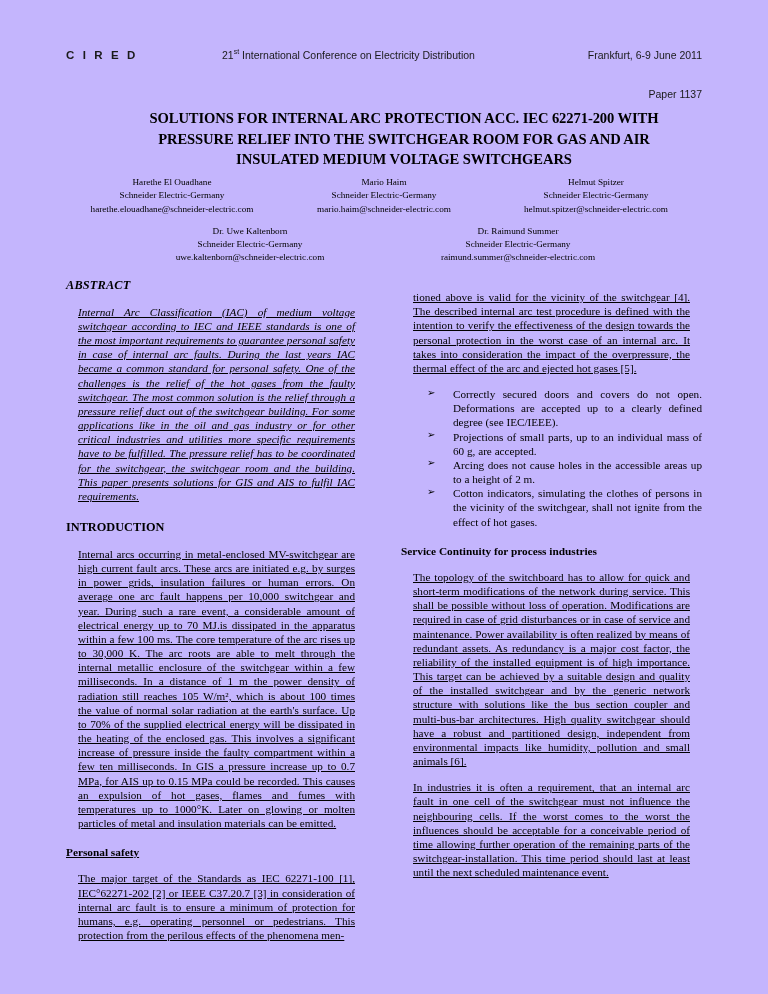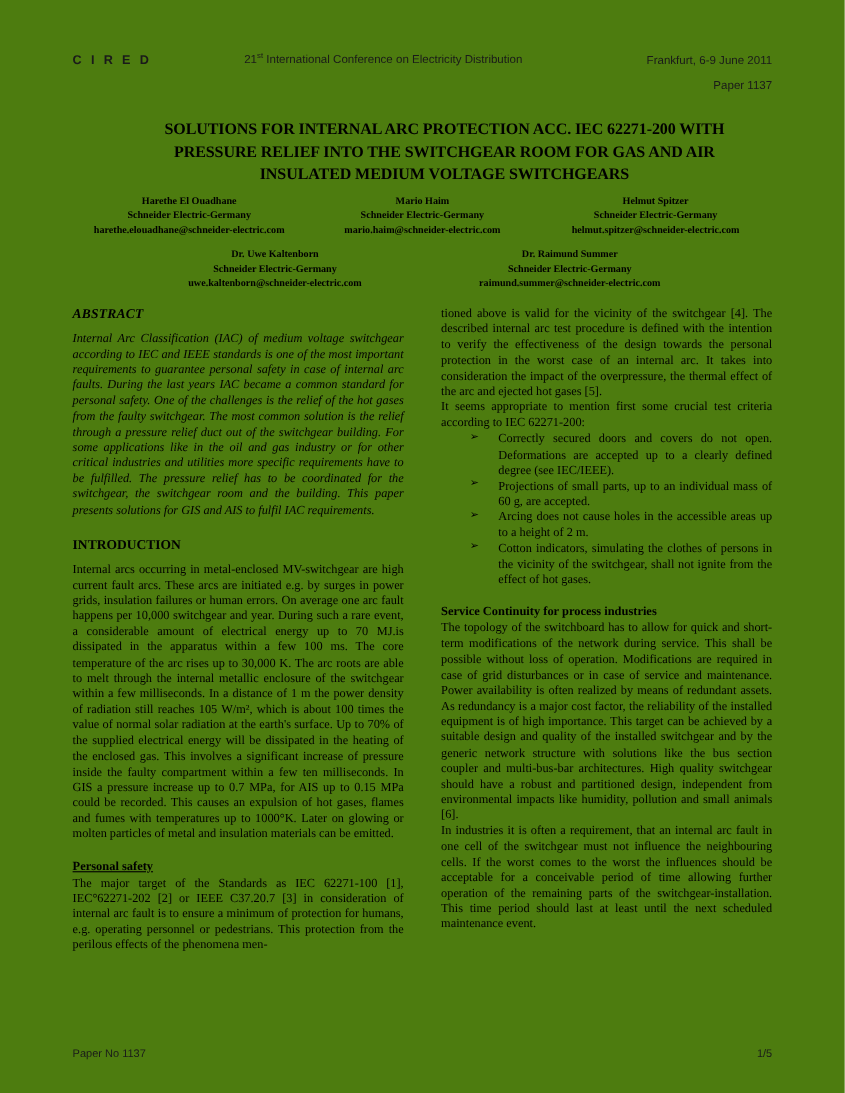--- a/index.html
+++ b/index.html
@@ -10,21 +10,21 @@
   }
   body {
     font-family: "Liberation Serif", "DejaVu Serif", serif;
     color: #000000;
   }
   .page {
     position: relative;
     width: 768px;
     height: 994px;
     margin: 0 auto;
-    background: #4d7c0f;
+    background: #c4b5fd;
     box-sizing: border-box;
     overflow: hidden;
   }
 
   
   .doc-header {
     position: absolute;
     top: 48px;
     left: 66px;
     right: 66px;
@@ -51,21 +51,21 @@
     vertical-align: super;
   }
   .conf-place {
     flex: 0 0 auto;
     text-align: center;
     white-space: nowrap;
   }
 
   .paper-no-line {
     position: absolute;
-    top: 72px;
+    top: 88px;
     right: 66px;
     font-family: "Liberation Sans", "DejaVu Sans", sans-serif;
     font-size: 10.5px;
     color: #1a1a1a;
   }
 
   
   .doc-title {
     position: absolute;
     top: 98px;
@@ -84,21 +84,20 @@
     position: absolute;
     top: 176px;
     left: 66px;
     right: 66px;
     font-size: 9.2px;
     line-height: 1.44;
     text-align: center;
   }
   .author-row {
     display: flex;
-    font-weight: bold;
   }
   .author-row.row-1 .author { flex: 1 1 0; }
   .author-row.row-2 {
     margin-top: 9px;
     padding: 0 50px;
   }
   .author-row.row-2 .author { flex: 1 1 0; }
   .author .name { display: block; }
   .author .affil { display: block; }
   .author .email { display: block; }
@@ -137,24 +136,25 @@
     font-weight: bold;
     margin: 0 0 1px 0;
     line-height: 1.25;
   }
   h3.sub-head.underlined {
     text-decoration: underline;
   }
   h3.sub-head.spaced-top { margin-top: 15px; }
 
   p.para {
-    margin: 0;
+    margin: 12px;
     text-align: justify;
     text-justify: inter-word;
     hyphens: manual;
+    text-decoration: underline;
   }
   p.para.italic { font-style: italic; }
   p.para + p.para { margin-top: 0; }
 
   
   ul.arrow-list {
     list-style: none;
     margin: 1px 0 0 0;
     padding: 0 0 0 26px;
   }
@@ -241,21 +241,20 @@
 
       <h2 class="section-head spaced-top">INTRODUCTION</h2>
       <p class="para">Internal arcs occurring in metal-enclosed MV-switchgear are high current fault arcs. These arcs are initiated e.g. by surges in power grids, insulation failures or human errors. On average one arc fault happens per 10,000 switchgear and year. During such a rare event, a considerable amount of electrical energy up to 70 MJ.is dissipated in the apparatus within a few 100 ms. The core temperature of the arc rises up to 30,000 K. The arc roots are able to melt through the internal metallic enclosure of the switchgear within a few milliseconds. In a distance of 1 m the power density of radiation still reaches 105 W/m², which is about 100 times the value of normal solar radiation at the earth's surface. Up to 70% of the supplied electrical energy will be dissipated in the heating of the enclosed gas. This involves a significant increase of pressure inside the faulty compartment within a few ten milliseconds. In GIS a pressure increase up to 0.7 MPa, for AIS up to 0.15 MPa could be recorded. This causes an expulsion of hot gases, flames and fumes with temperatures up to 1000°K. Later on glowing or molten particles of metal and insulation materials can be emitted.</p>
 
       <h3 class="sub-head underlined spaced-top">Personal safety</h3>
       <p class="para">The major target of the Standards as IEC 62271-100 [1], IEC°62271-202 [2] or IEEE C37.20.7 [3] in consideration of internal arc fault is to ensure a minimum of protection for humans, e.g. operating personnel or pedestrians. This protection from the perilous effects of the phenomena men-</p>
     </div>
 
     <div class="col">
       <p class="para">tioned above is valid for the vicinity of the switchgear [4]. The described internal arc test procedure is defined with the intention to verify the effectiveness of the design towards the personal protection in the worst case of an internal arc. It takes into consideration the impact of the overpressure, the thermal effect of the arc and ejected hot gases [5].</p>
-      <p class="para">It seems appropriate to mention first some crucial test criteria according to IEC 62271-200:</p>
 
       <ul class="arrow-list">
         <li>
           <span class="bullet">➢</span>
           <span>Correctly secured doors and covers do not open. Deformations are accepted up to a clearly defined degree (see IEC/IEEE).</span>
         </li>
         <li>
           <span class="bullet">➢</span>
           <span>Projections of small parts, up to an individual mass of 60 g, are accepted.</span>
         </li>
@@ -269,18 +268,14 @@
         </li>
       </ul>
 
       <h3 class="sub-head spaced-top">Service Continuity for process industries</h3>
       <p class="para">The topology of the switchboard has to allow for quick and short-term modifications of the network during service. This shall be possible without loss of operation. Modifications are required in case of grid disturbances or in case of service and maintenance. Power availability is often realized by means of redundant assets. As redundancy is a major cost factor, the reliability of the installed equipment is of high importance. This target can be achieved by a suitable design and quality of the installed switchgear and by the generic network structure with solutions like the bus section coupler and multi-bus-bar architectures. High quality switchgear should have a robust and partitioned design, independent from environmental impacts like humidity, pollution and small animals [6].</p>
       <p class="para">In industries it is often a requirement, that an internal arc fault in one cell of the switchgear must not influence the neighbouring cells. If the worst comes to the worst the influences should be acceptable for a conceivable period of time allowing further operation of the remaining parts of the switchgear-installation. This time period should last at least until the next scheduled maintenance event.</p>
     </div>
 
   </div>
 
-  <div class="doc-footer">
-    <span>Paper No  1137</span>
-    <span>1/5</span>
-  </div>
 
 </div>
 
 </body></html>

